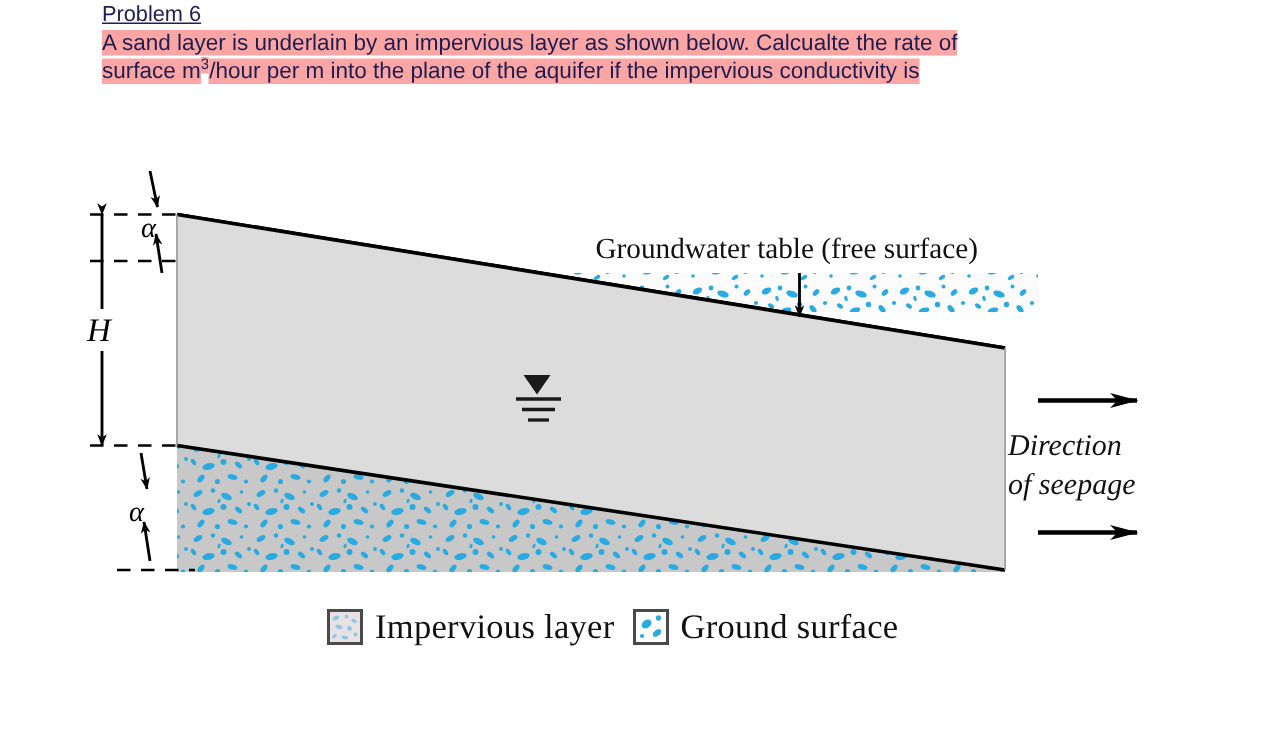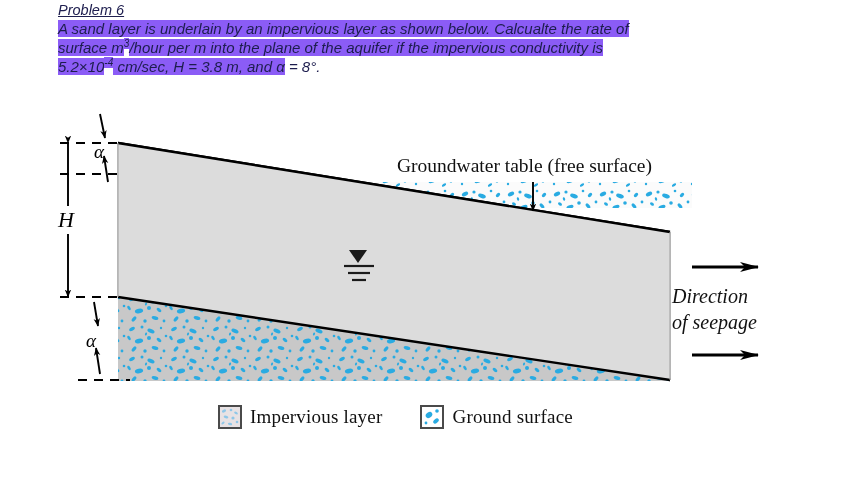--- a/index.html
+++ b/index.html
@@ -11,42 +11,41 @@
     width: 853px;
     height: 489px;
     position: relative;
     overflow: hidden;
     font-family: "Liberation Sans", sans-serif;
   }
 
   
   #problem-block {
     position: absolute;
-    left: 58px;
+    left: 68px;
     top: 1px;
     width: 660px;
-    font-style: italic;
   }
   #problem-title {
     font-family: "Liberation Sans", sans-serif;
     font-size: 14.5px;
     color: #202050;
     text-decoration: underline;
     line-height: 17px;
     display: inline-block;
   }
   .prob-line {
     font-family: "Liberation Sans", sans-serif;
     font-size: 15px;
     color: #1d1d4e;
     line-height: 19px;
     white-space: nowrap;
   }
   .hl {
-    background: #8b5cf6;
+    background: #fca5a5;
   }
   sup.sup {
     font-size: 10px;
     vertical-align: super;
     line-height: 0;
   }
 
   
   #figure {
     position: absolute;
@@ -64,51 +63,48 @@
     top: 405px;
     display: flex;
     align-items: center;
     gap: 12px;
   }
   .legend-entry {
     display: flex;
     align-items: center;
     gap: 8px;
   }
-  .legend-entry + .legend-entry { margin-left: 26px; }
+  .legend-entry + .legend-entry { }
   .swatch {
     width: 24px;
     height: 24px;
     border: 2px solid #4a4a4a;
     box-sizing: border-box;
     position: relative;
     overflow: hidden;
   }
   .legend-label {
     font-family: "Liberation Serif", serif;
-    font-size: 19px;
+    font-size: 23px;
     color: #111111;
     letter-spacing: .2px;
   }
 </style>
 </head>
 <body>
 
 <div id="problem-block">
   <div>
     <span id="problem-title">Problem 6</span>
   </div>
   <div class="prob-line">
     <span class="hl">A sand layer is underlain by an impervious layer as shown below.  Calcualte the rate of</span>
   </div>
   <div class="prob-line">
     <span class="hl">surface m</span><sup class="sup hl">3</sup><span class="hl">/hour per m into the plane of the aquifer if the impervious conductivity is</span>
-  </div>
-  <div class="prob-line">
-    <span class="hl">5.2</span><span class="hl">×</span><span class="hl">10</span><sup class="sup hl">-4</sup><span class="hl"> cm/sec, H = 3.8 m, and </span><span class="hl">α</span><span> = 8°.</span>
   </div>
 </div>
 
 <div id="figure">
 <svg width="853" height="405" viewBox="0 0 853 405" xmlns="http://www.w3.org/2000/svg">
   <defs>
 
     <pattern id="pat-ground" width="46" height="26" patternUnits="userSpaceOnUse">
       <rect width="46" height="26" fill="#fbfbfb"></rect>
       <ellipse cx="5" cy="6" rx="3.4" ry="2.0" fill="#29abe2" transform="rotate(-28 5 6)"></ellipse>

